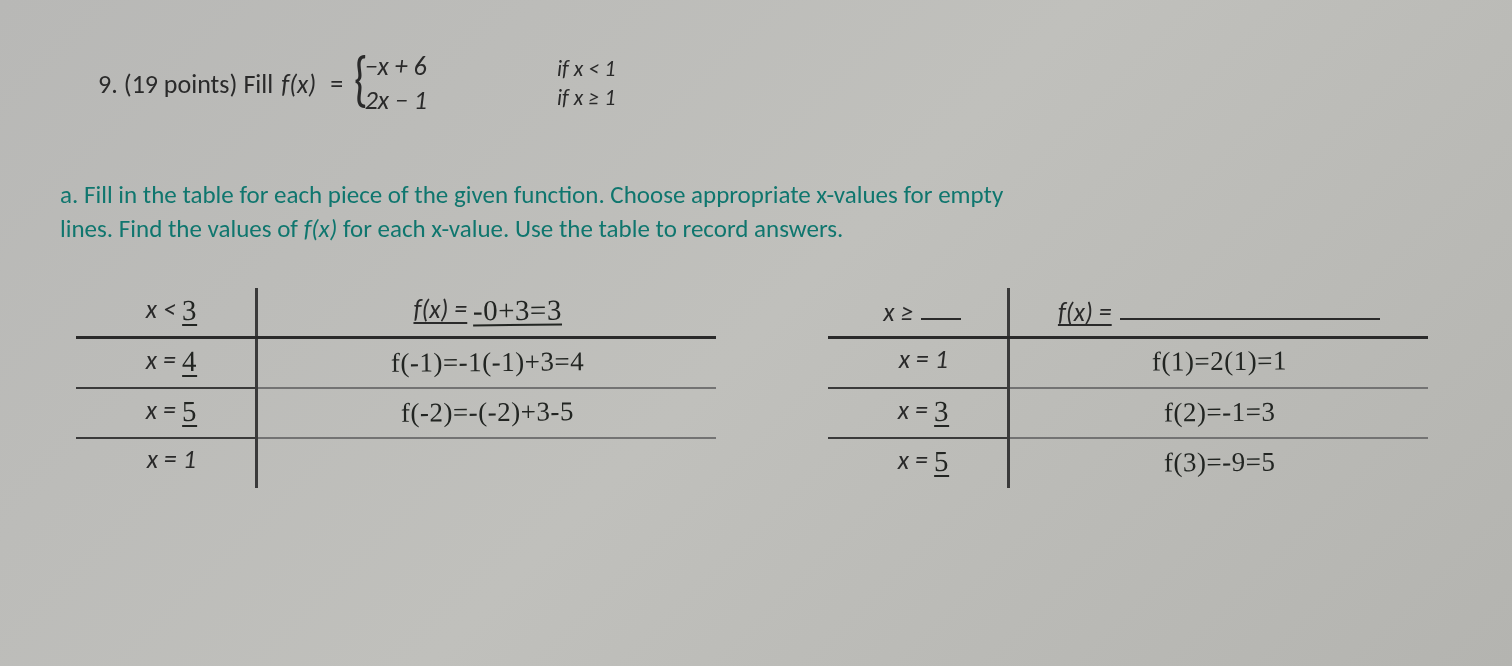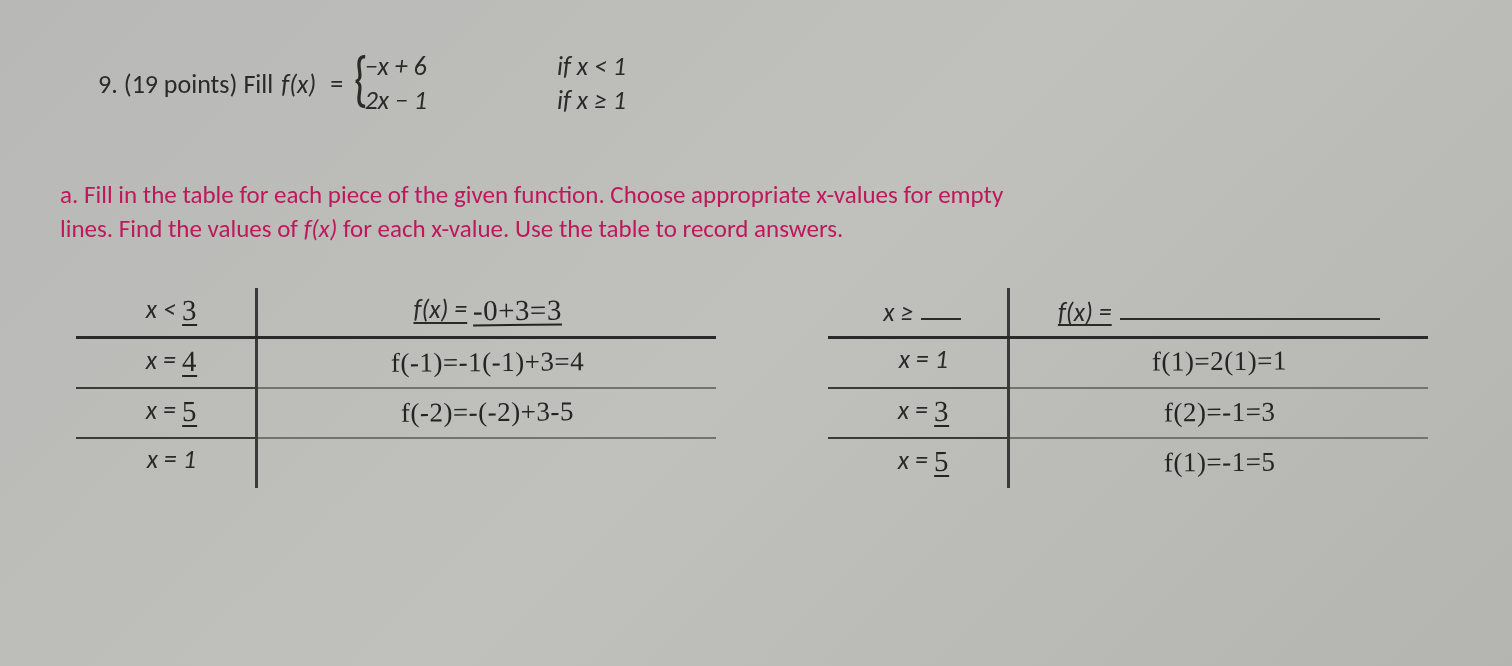--- a/index.html
+++ b/index.html
@@ -30,28 +30,28 @@
     font-size: 62px;
     font-style: normal;
     line-height: 0.6;
     display: inline-block;
     transform: scaleX(0.7) translateY(-4px);
     margin-right: -6px;
   }
   .cases { display: inline-flex; flex-direction: column; font-style: italic; line-height: 1.3; }
   .cases span { font-size: 26px; }
   .cond-col { display: inline-flex; flex-direction: column; font-style: italic; margin-left: 130px; line-height: 1.3;}
-  .cond-col span { font-size: 26px; }
+  .cond-col span { font-size: 22px; }
 
   .instructions {
     font-size: 25px;
     margin: 60px 20px 0 30px;
     line-height: 1.35;
     font-style: normal;
-    color: #be185d;
+    color: #0f766e;
   }
   .instructions .fxi { font-style: italic; }
 
   .tables { display: flex; margin-top: 42px; gap: 30px; }
   .tbl-wrap { position: relative; }
   .tbl {
     border-collapse: collapse;
     margin-left: 46px;
   }
   .tbl.right { margin-left: 26px; }
@@ -202,20 +202,20 @@
         <td class="right-col">
           <span class="hand small">f(2)=-1=3</span>
         </td>
       </tr>
       <tr>
         <td class="left-col">
           <span class="printed">x =</span>
           <span class="hand under">5</span>
         </td>
         <td class="right-col">
-          <span class="hand small">f(1)=-1=5</span>
+          <span class="hand small">f(3)=-9=5</span>
         </td>
       </tr>
     </tbody>
       </table>
   </div>
 
 </div>
 
 </body></html>

